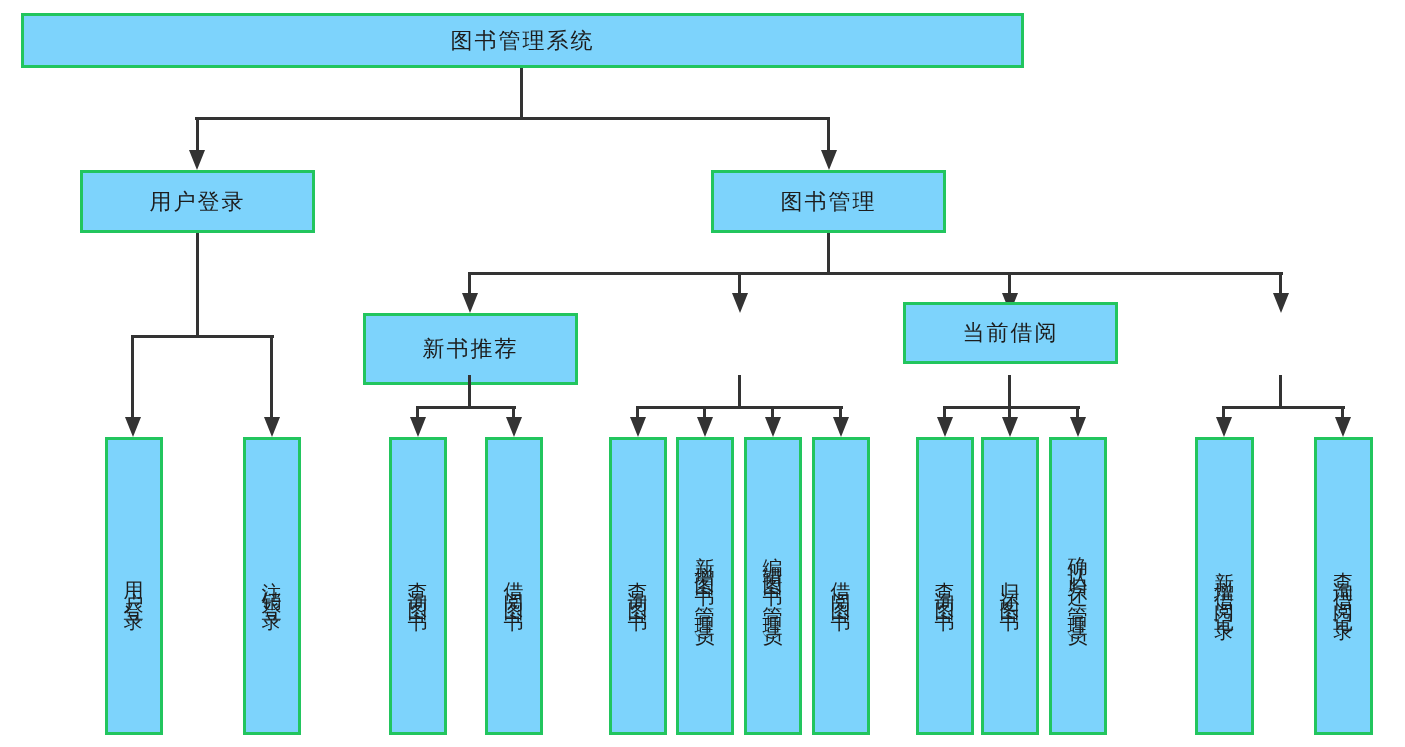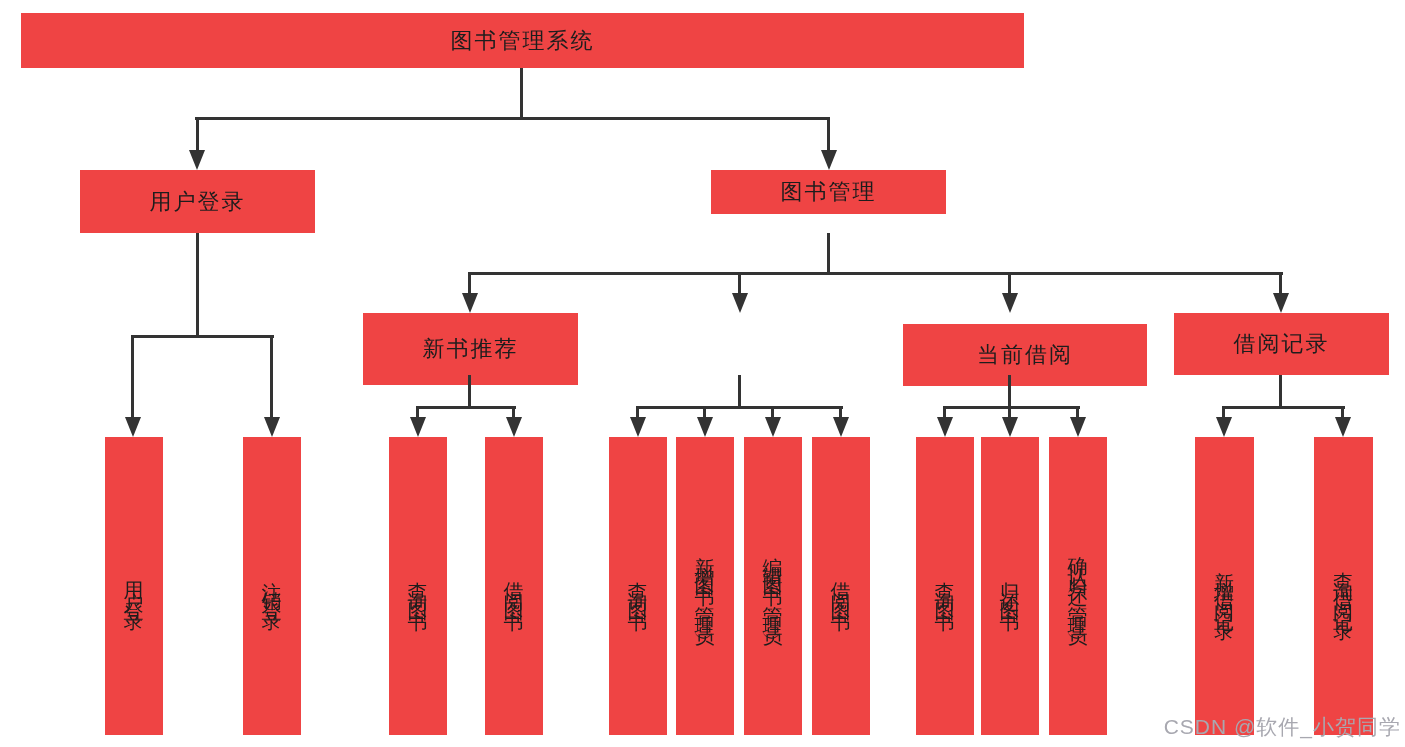--- a/index.html
+++ b/index.html
@@ -6,22 +6,22 @@
   #canvas {
     position:relative;
     width:1405px; height:747px;
     background:#ffffff;
     font-family:"Liberation Sans", sans-serif;
     overflow:hidden;
   }
   .box {
     position:absolute;
     box-sizing:border-box;
-    border:3px solid #ef4444;
-    background:#ef4444;
+    border:3px solid #22c55e;
+    background:#7dd3fc;
     display:flex;
     align-items:center;
     justify-content:center;
   }
   .hlabel {
     font-size:22px;
     color:#1d1d1d;
     letter-spacing:2px;
     white-space:nowrap;
   }
@@ -67,21 +67,21 @@
   <div class="line" style="left:520px;top:68px;width:3px;height:50px"></div>
   <div class="line" style="left:195px;top:117px;width:635px;height:3px"></div>
   <div class="line" style="left:196px;top:117px;width:3px;height:36px"></div>
   <div class="line" style="left:827px;top:117px;width:3px;height:36px"></div>
   <div class="arrow" style="left:189px;top:150px"></div>
   <div class="arrow" style="left:821px;top:150px"></div>
 
   <div class="box" style="left:80px;top:170px;width:235px;height:63px">
     <span class="hlabel">用户登录</span>
   </div>
-  <div class="box" style="left:711px;top:170px;width:235px;height:44px">
+  <div class="box" style="left:711px;top:170px;width:235px;height:63px">
     <span class="hlabel">图书管理</span>
   </div>
 
   <div class="line" style="left:196px;top:233px;width:3px;height:104px"></div>
   <div class="line" style="left:131px;top:335px;width:143px;height:3px"></div>
   <div class="line" style="left:131px;top:335px;width:3px;height:84px"></div>
   <div class="line" style="left:270px;top:335px;width:3px;height:84px"></div>
   <div class="arrow" style="left:125px;top:417px"></div>
   <div class="arrow" style="left:264px;top:417px"></div>
 
@@ -92,25 +92,22 @@
   <div class="line" style="left:1008px;top:272px;width:3px;height:24px"></div>
   <div class="line" style="left:1279px;top:272px;width:3px;height:24px"></div>
   <div class="arrow" style="left:462px;top:293px"></div>
   <div class="arrow" style="left:732px;top:293px"></div>
   <div class="arrow" style="left:1002px;top:293px"></div>
   <div class="arrow" style="left:1273px;top:293px"></div>
 
   <div class="box" style="left:363px;top:313px;width:215px;height:72px">
     <span class="hlabel">新书推荐</span>
   </div>
-  <div class="box" style="left:903px;top:324px;width:244px;height:62px">
+  <div class="box" style="left:903px;top:302px;width:215px;height:62px">
     <span class="hlabel">当前借阅</span>
-  </div>
-  <div class="box" style="left:1174px;top:313px;width:215px;height:62px">
-    <span class="hlabel">借阅记录</span>
   </div>
 
   <div class="line" style="left:468px;top:375px;width:3px;height:33px"></div>
   <div class="line" style="left:416px;top:406px;width:100px;height:3px"></div>
   <div class="line" style="left:416px;top:406px;width:3px;height:14px"></div>
   <div class="line" style="left:512px;top:406px;width:3px;height:14px"></div>
   <div class="arrow" style="left:410px;top:417px"></div>
   <div class="arrow" style="left:506px;top:417px"></div>
 
   <div class="line" style="left:738px;top:375px;width:3px;height:33px"></div>
@@ -177,15 +174,14 @@
     <span class="vlabel">确认归还（管理员）</span>
   </div>
 
   <div class="box" style="left:1195px;top:437px;width:59px;height:298px">
     <span class="vlabel">新增借阅记录</span>
   </div>
   <div class="box" style="left:1314px;top:437px;width:59px;height:298px">
     <span class="vlabel">查询借阅记录</span>
   </div>
 
-  <div id="watermark">CSDN @软件_小贺同学</div>
 
 </div>
 
 </body></html>

